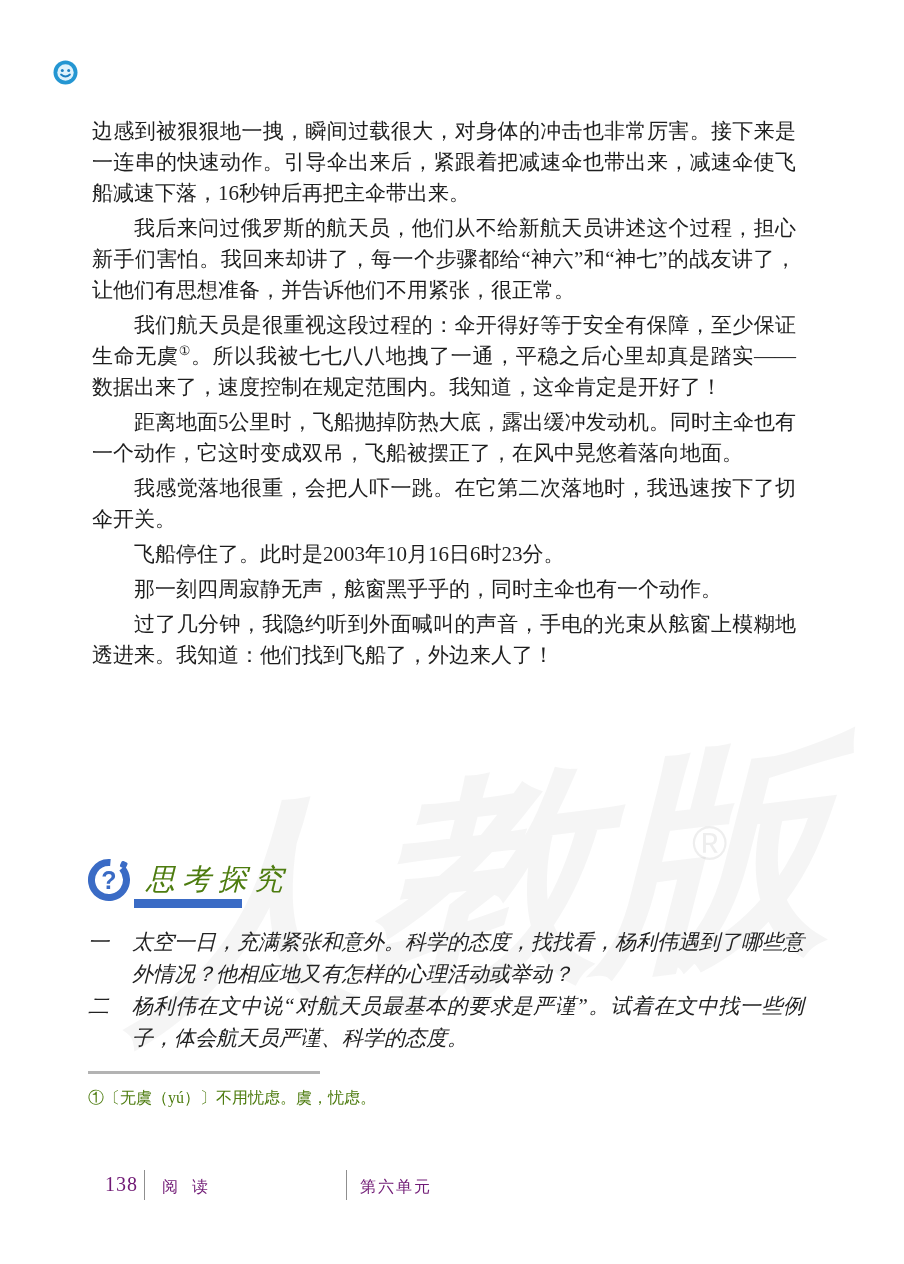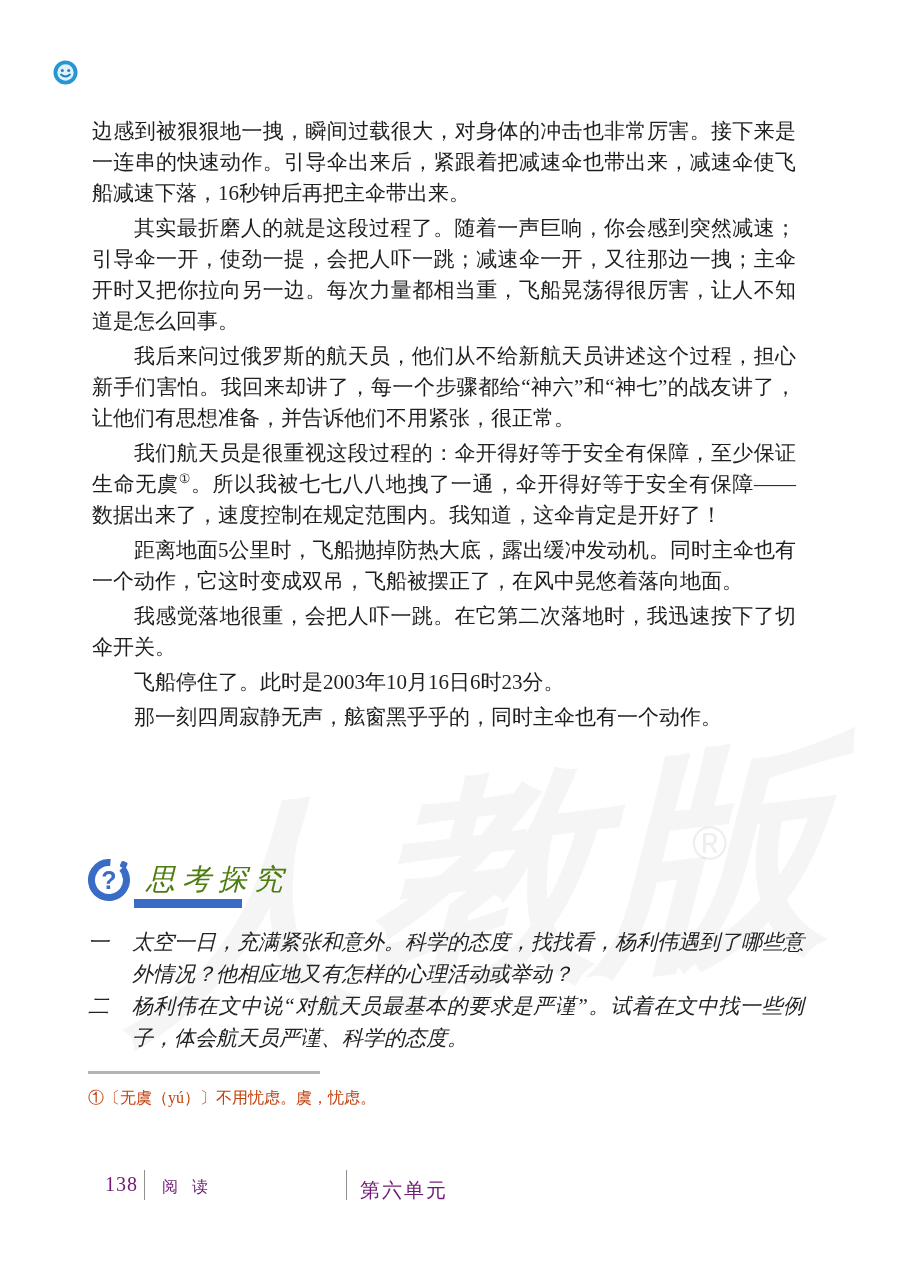--- a/index.html
+++ b/index.html
@@ -50,30 +50,30 @@
   .questions {
     position:absolute; left:88px; top:926px; width:716px; z-index:1;
     font-size:21px; line-height:32px; font-style:italic; color:#222;
   }
   .question { display:flex; }
   .q-num { width:44px; flex-shrink:0; }
   .q-text { flex:1; text-align:justify; }
 
   
   .fn-rule { position:absolute; left:88px; top:1071px; width:232px; height:0; border-top:3px solid #b3b3b3; z-index:1; }
-  .footnote { position:absolute; left:88px; top:1086px; z-index:1; font-size:16px; line-height:24px; color:#c2410c; }
+  .footnote { position:absolute; left:88px; top:1086px; z-index:1; font-size:16px; line-height:24px; color:#4d7c0f; }
 
   
   .footer { position:absolute; left:16px; top:1170px; width:904px; height:34px; z-index:1; color:#701a75; }
   .footer .pg { position:absolute; left:89px; top:3px; font-size:20px; letter-spacing:1px; }
   .footer .vdiv { position:absolute; top:0; width:1px; height:30px; background:#8f8f8f; }
   .footer .vdiv.d1 { left:128px; }
   .footer .vdiv.d2 { left:330px; }
   .footer .sec  { position:absolute; left:146px; top:7px; font-size:16px; letter-spacing:5px;text-align:center; }
-  .footer .unit { position:absolute; left:344px; top:7px; font-size:20px; letter-spacing:2px; }
+  .footer .unit { position:absolute; left:344px; top:7px; font-size:16px; letter-spacing:2px; }
 </style>
 </head>
 <body>
 
 <div class="page">
 
   <div class="logo">
     <svg width="25" height="25" viewBox="0 0 25 25">
       <circle cx="12.5" cy="12.5" r="12" fill="#2496d2"></circle>
       <circle cx="12.5" cy="12.5" r="8.2" fill="#dff2fc"></circle>
@@ -81,27 +81,27 @@
       <circle cx="15.7" cy="10.5" r="1.5" fill="#1d7fc0"></circle>
       <path d="M8 14.5 Q12.5 18.5 17 14.5" stroke="#1d7fc0" stroke-width="1.8" fill="none" stroke-linecap="round"></path>
     </svg>
   </div>
 
   <div class="watermark-text">人教版</div>
   <div class="watermark-reg">®</div>
 
   <div class="body-text">
     <p class="para no-indent">边感到被狠狠地一拽，瞬间过载很大，对身体的冲击也非常厉害。接下来是一连串的快速动作。引导伞出来后，紧跟着把减速伞也带出来，减速伞使飞船减速下落，16秒钟后再把主伞带出来。</p>
-    <p class="para">其实最折磨人的就是这段过程了。随着一声巨响，你会感到突然减速；引导伞一开，使劲一提，会把人吓一跳；减速伞一开，又往那边一拽；主伞开时又把你拉向另一边。每次力量都相当重，飞船晃荡得很厉害，让人不知道是怎么回事。</p>
     <p class="para">我后来问过俄罗斯的航天员，他们从不给新航天员讲述这个过程，担心新手们害怕。我回来却讲了，每一个步骤都给“神六”和“神七”的战友讲了，让他们有思想准备，并告诉他们不用紧张，很正常。</p>
-    <p class="para"><span>我们航天员是很重视这段过程的：伞开得好等于安全有保障，至少保证生命无虞</span><sup class="fnref">①</sup><span>。所以我被七七八八地拽了一通，伞开得好等于安全有保障——数据出来了，速度控制在规定范围内。我知道，这伞肯定是开好了！</span></p>
+    <p class="para"><span>我们航天员是很重视这段过程的：伞开得好等于安全有保障，至少保证生命无虞</span><sup class="fnref">①</sup><span>。所以我被七七八八地拽了一通，平稳之后心里却真是踏实——数据出来了，速度控制在规定范围内。我知道，这伞肯定是开好了！</span></p>
     <p class="para">距离地面5公里时，飞船抛掉防热大底，露出缓冲发动机。同时主伞也有一个动作，它这时变成双吊，飞船被摆正了，在风中晃悠着落向地面。</p>
     <p class="para">我感觉落地很重，会把人吓一跳。在它第二次落地时，我迅速按下了切伞开关。</p>
     <p class="para">飞船停住了。此时是2003年10月16日6时23分。</p>
     <p class="para">那一刻四周寂静无声，舷窗黑乎乎的，同时主伞也有一个动作。</p>
+    <p class="para">过了几分钟，我隐约听到外面喊叫的声音，手电的光束从舷窗上模糊地透进来。我知道：他们找到飞船了，外边来人了！</p>
   </div>
 
   <div class="explore-icon">
     <svg width="44" height="44" viewBox="0 0 44 44">
       <circle cx="22" cy="22" r="17.5" fill="none" stroke="#3a6bc5" stroke-width="7" stroke-dasharray="96 14" stroke-dashoffset="-4" transform="rotate(-55 22 22)"></circle>
       <rect x="33.5" y="3.5" width="6.5" height="6.5" rx="1.5" fill="#3a6bc5" transform="rotate(25 36.7 6.7)"></rect>
       <text x="22" y="30.5" text-anchor="middle" font-size="25" font-weight="bold" font-family="Liberation Sans, DejaVu Sans, sans-serif" fill="#3a6bc5">?</text>
     </svg>
   </div>
   <div class="explore-title">思考探究</div>

